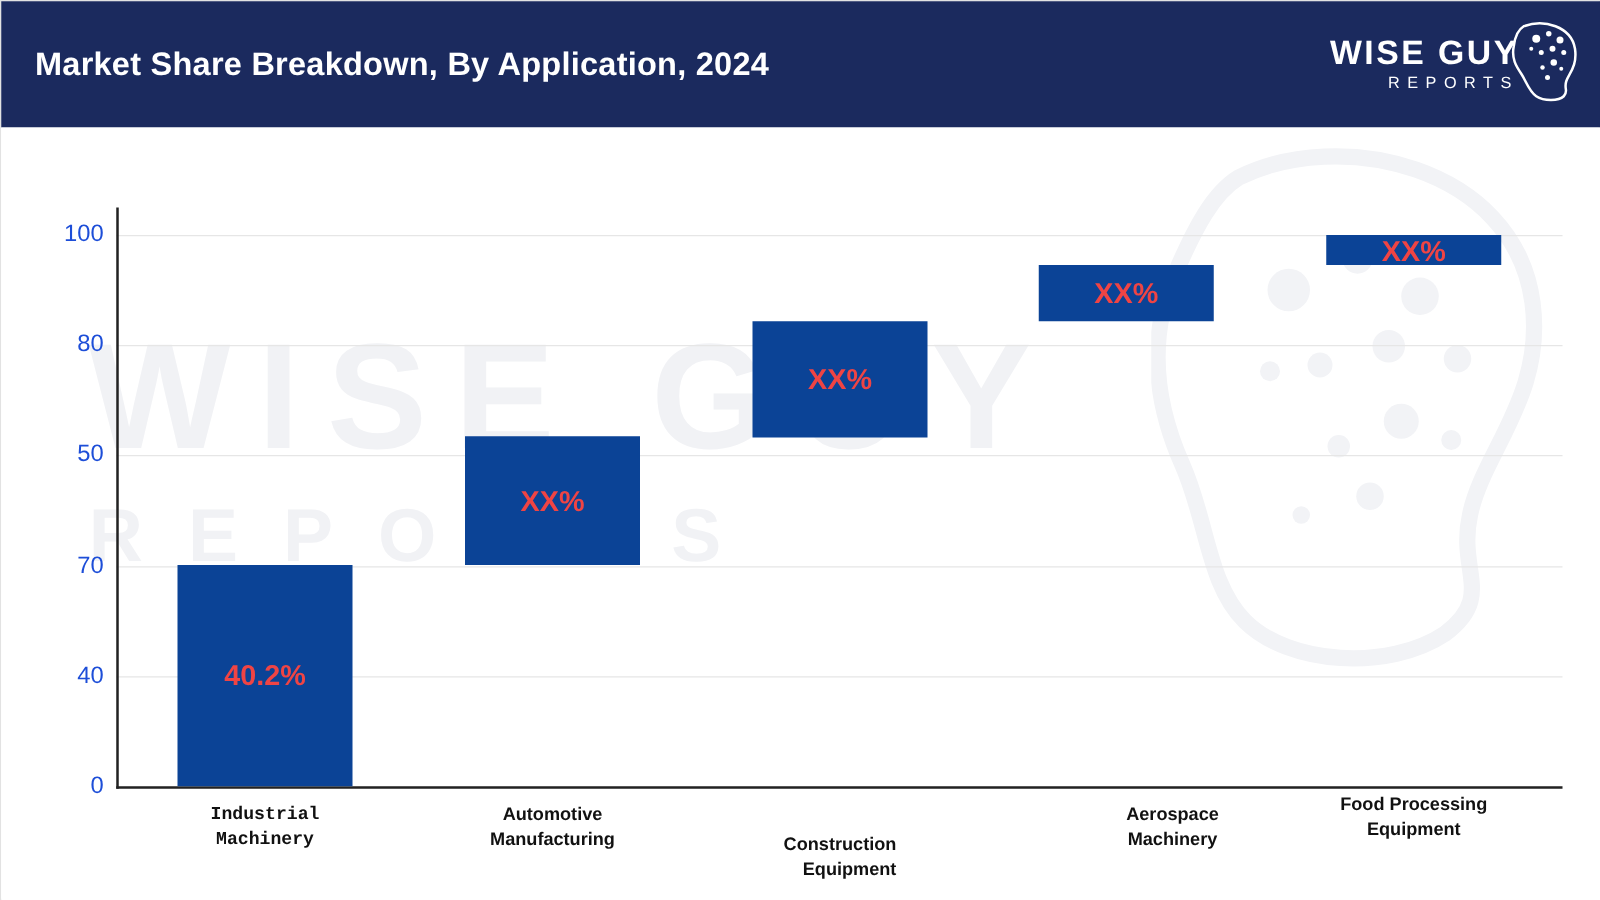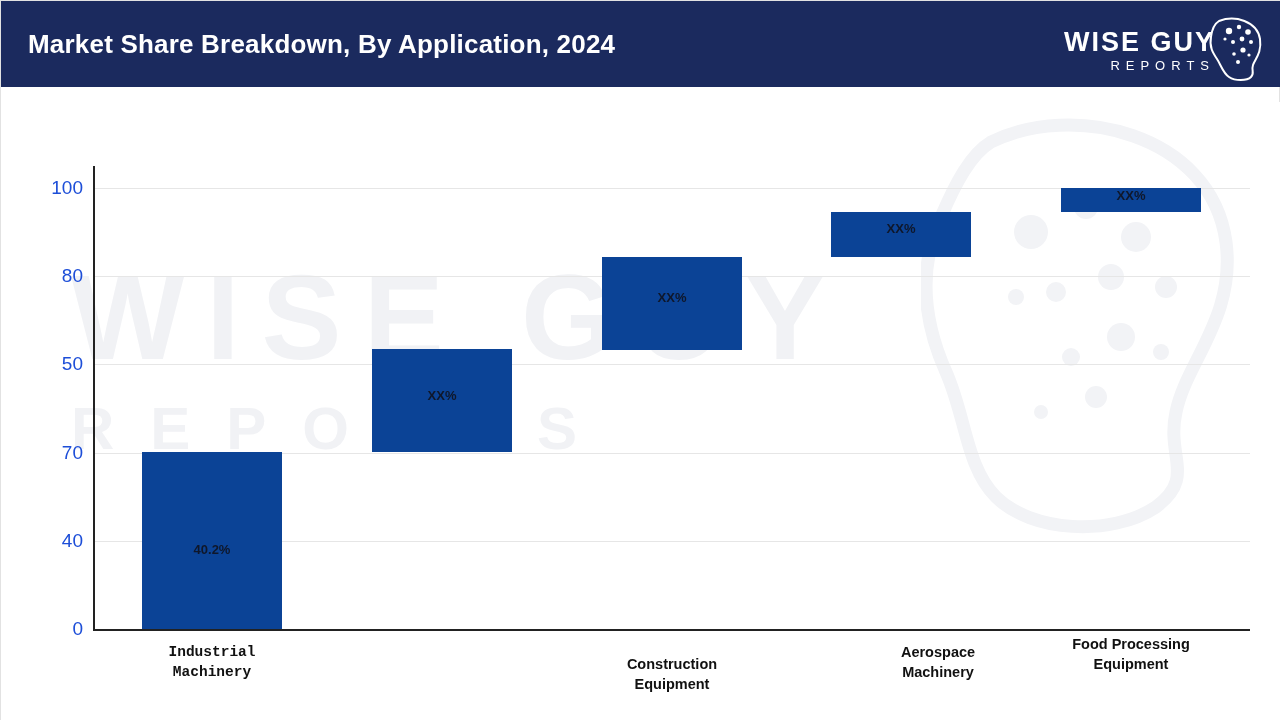--- a/index.html
+++ b/index.html
@@ -14,21 +14,21 @@
     position: relative;
     width: 1280px; height: 720px;
     background: #ffffff;
     border: 1px solid #e2e2e2;
   }
 
   
   #header {
     position: absolute;
     left: 0; top: 0;
-    width: 1280px; height: 86px;
+    width: 1280px; height: 101px;
     background: #1b2a5e;
     display: flex;
     align-items: center;
   }
   #header-title {
     color: #ffffff;
     font-size: 26px;
     font-weight: bold;
     margin-left: 27px;
     letter-spacing: 0.2px;
@@ -137,22 +137,22 @@
     position: absolute;
     left: 0;
     width: 82px;
   }
   .bar {
     position: absolute;
     background: #0b4396;
   }
   .bar-label {
     position: absolute;
-    color: #0f172a;
-    font-size: 13px;
+    color: #ef4444;
+    font-size: 23px;
     font-weight: bold;
     text-align: center;
     transform: translateX(-50%);
     white-space: nowrap;
   }
   .cat-label {
     position: absolute;
     font-size: 14.5px;
     font-weight: bold;
     color: #111111;
@@ -238,37 +238,39 @@
       <div class="ytick-label">70</div>
     </div>
     <div class="ytick-wrap" style="top:439px;">
       <div class="ytick-label">40</div>
     </div>
     <div class="ytick-wrap" style="top:527px;">
       <div class="ytick-label">0</div>
     </div>
 
     <div class="bar" style="left:141px; top:350px; width:140px; height:177px;"></div>
-    <div class="bar-label" style="left:211px; top:440px;">40.2%</div>
+    <div class="bar-label" style="left:211px; top:425px;">40.2%</div>
 
     <div class="bar" style="left:371px; top:247px; width:140px; height:103px;"></div>
     <div class="bar-label" style="left:441px; top:286px;">XX%</div>
 
     <div class="bar" style="left:601px; top:155px; width:140px; height:93px;"></div>
     <div class="bar-label" style="left:671px; top:188px;">XX%</div>
 
     <div class="bar" style="left:830px; top:110px; width:140px; height:45px;"></div>
     <div class="bar-label" style="left:900px; top:119px;">XX%</div>
 
     <div class="bar" style="left:1060px; top:86px; width:140px; height:24px;"></div>
     <div class="bar-label" style="left:1130px; top:86px;">XX%</div>
 
     <div class="cat-label" style="left:211px; top:540px;font-family:Liberation Mono, monospace;">Industrial
 Machinery</div>
-    <div class="cat-label" style="left:671px; top:552px;">Construction
+    <div class="cat-label" style="left:441px; top:540px;">Automotive
+Manufacturing</div>
+    <div class="cat-label" style="left:671px; top:564px;text-align:right;">Construction
 Equipment</div>
     <div class="cat-label" style="left:937px; top:540px;">Aerospace
 Machinery</div>
     <div class="cat-label" style="left:1130px; top:532px;">Food Processing
 Equipment</div>
 
   </div>
 </div>
 
 </body></html>

